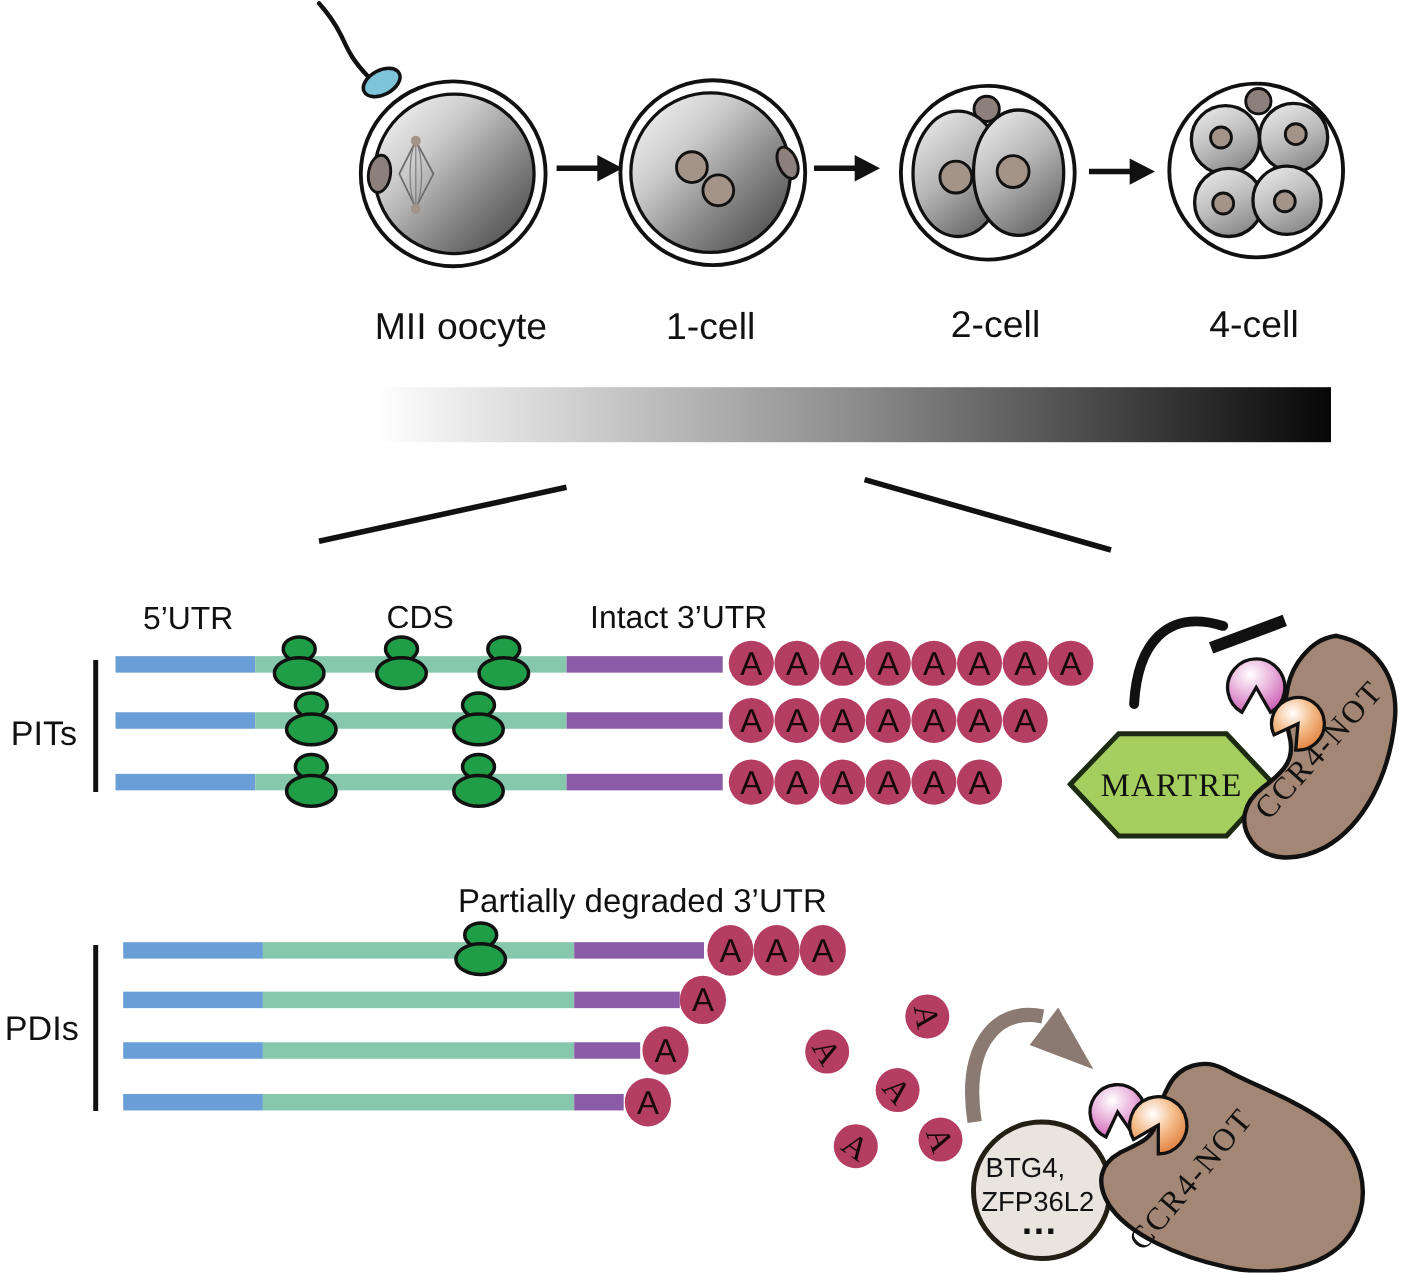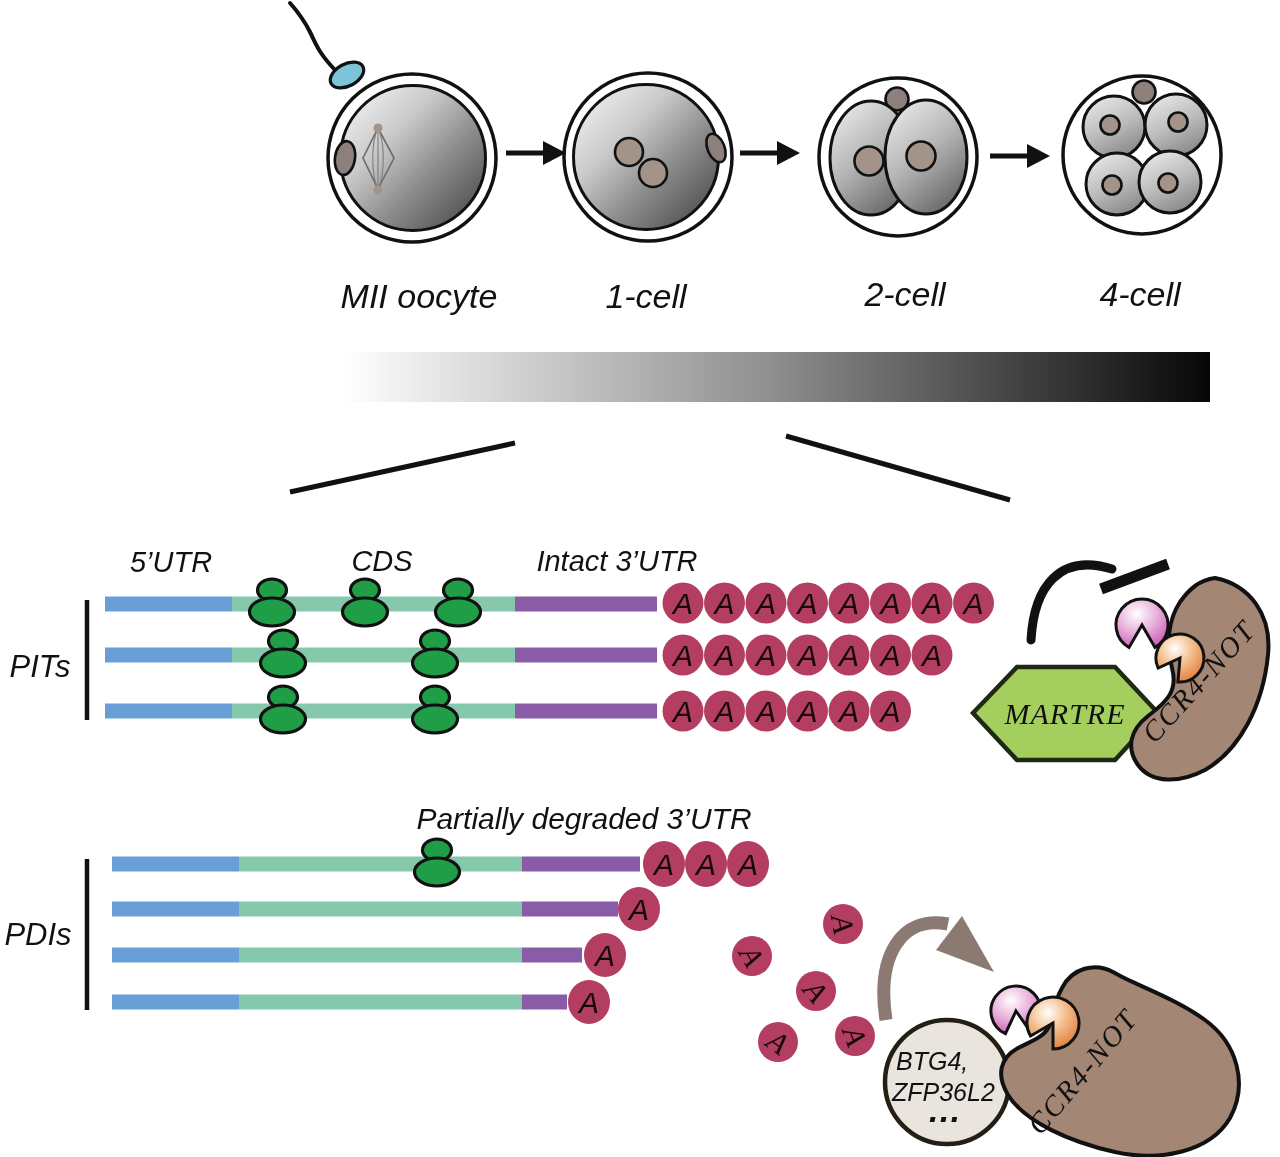--- a/index.html
+++ b/index.html
@@ -1,17 +1,17 @@
 <!DOCTYPE html>
 <html style="--blue: #6a9ed6; --teal: #85c8ab; --purple: #8a5ca8; --polya: #b43d62; --green: #1f9e47; --martre: #a4cf5e; --brown: #a38674; --pink: #cb5cb4; --orange: #e07a35; --arrowGray: #8b7a71; --btgFill: #e9e4de; --cellNucleus: #a39388; --polarBody: #8d7f7b; --spermBlue: #7ec4d8;"><head>
 <meta charset="utf-8">
 <style>
   :root{ --ink:#111111; }
   html,body{margin:0;padding:0;background:#ffffff;}
-  .page{width:1280px;height:1157px;position:relative;background:#ffffff;overflow:hidden;font-style:italic;}
+  .page{width:1280px;height:1157px;position:relative;background:#ffffff;overflow:hidden;}
   svg{display:block;}
   text{font-family:"Liberation Sans",sans-serif;fill:var(--ink);}
   .stage-label{font-size:34px;text-anchor:middle;}
   .region-label{font-size:29px;text-anchor:middle;}
   .group-label{font-size:31px;text-anchor:middle;}
   .serif{font-family:"Liberation Serif",serif;}
   .martre-label{font-size:30px;text-anchor:middle;letter-spacing:1px;}
   .ccr4-label{font-size:29px;text-anchor:middle;letter-spacing:2px;}
   .btg-label{font-size:25px;}
   .btg-dots{font-size:34px;font-weight:bold;text-anchor:middle;letter-spacing:3px;}

